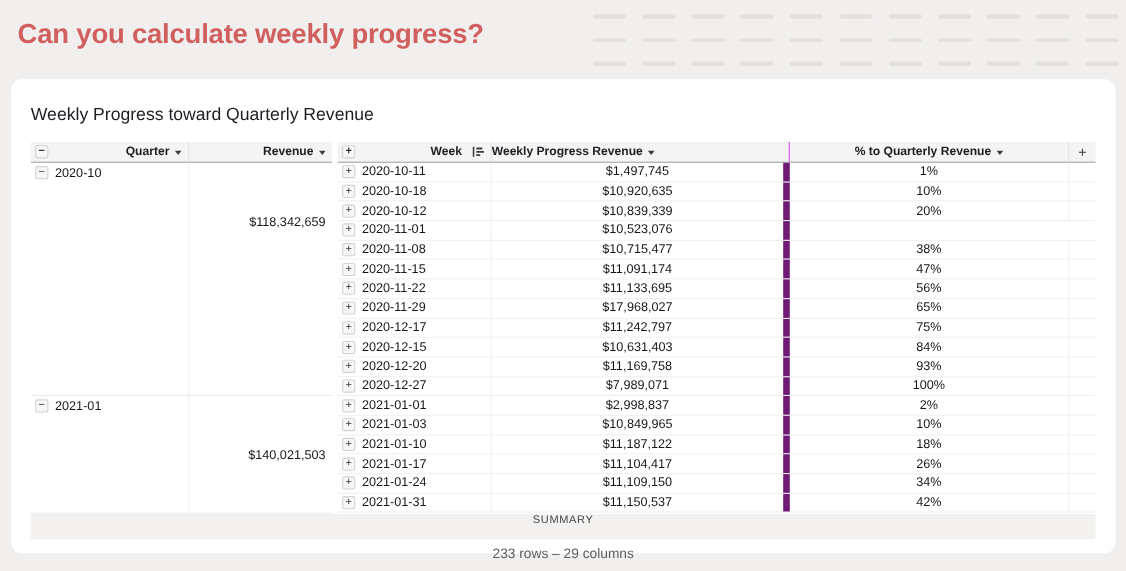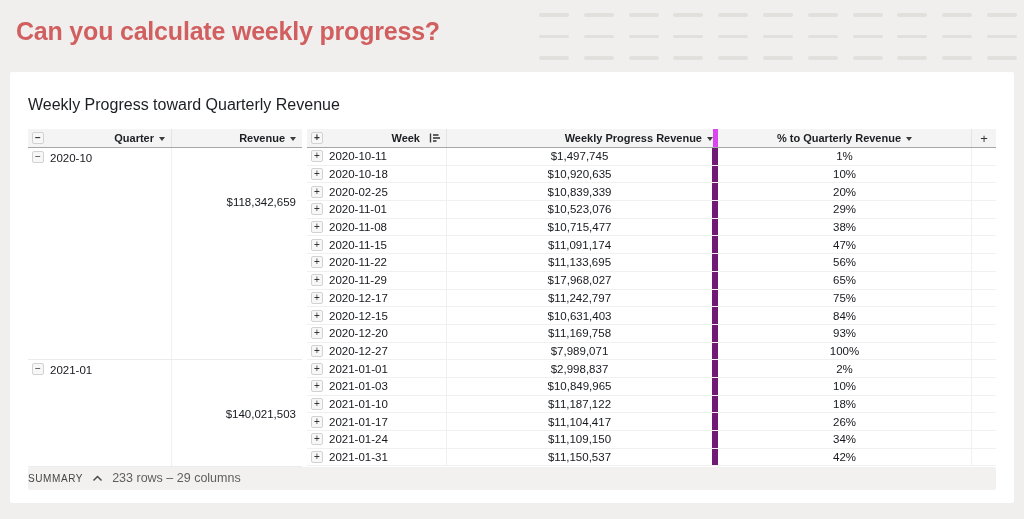--- a/index.html
+++ b/index.html
@@ -22,42 +22,42 @@
   .skeleton {
     position:absolute; right:7px; top:13px; width:478px;
     display:flex; flex-direction:column; gap:18px;
   }
   .skeleton-row { display:flex; justify-content:space-between; }
   .dash { width:30px; height:3.5px; border-radius:2px; background:#e2e0dd; }
 
   
   .card {
     position:absolute; left:10px; right:10px; top:72px; height:431px;
-    background:#ffffff; border-radius:2px;
+    background:#ffffff; border-radius:10px;
     padding:24px 18px 10px 18px;
   }
   .card-title { font-size:16px; font-weight:400; color:#1b1e23; margin-bottom:15px; }
 
   
   .dtable { display:flex; gap:5px; font-size:11.5px; font-variant-numeric:tabular-nums; }
   .panel { background:#fff; }
   .panel-left  { width:274px; flex:none; }
   .panel-right { flex:1; min-width:0; }
 
   .thead {
     display:flex; height:19px; background:#f4f4f4;
     border-bottom:1px solid #a6a6a6;
     font-size:11px; font-weight:700; color:#1b1e23;
     align-items:center;
   }
   .th { display:flex; align-items:center; height:100%; }
   .th-quarter { width:144px; border-right:1px solid #e4e4e4; padding:0 6px 0 4px; justify-content:space-between; }
   .th-revenue { flex:1; padding:0 6px; justify-content:flex-end; }
   .th-week    { width:140px; border-right:1px solid #e4e4e4; padding:0 5px 0 4px; justify-content:space-between; }
-  .th-wpr     { width:271px; border-right:5px solid #d946ef; justify-content:flex-end; }
+  .th-wpr     { width:271px; border-right:1px solid #d946ef; justify-content:flex-start; }
   .th-pct     { flex:1; border-right:1px solid #e4e4e4; justify-content:center; }
   .th-add     { width:24px; justify-content:center; font-weight:400; font-size:13px; color:#333; }
 
   .hlabel { display:inline-flex; align-items:center; gap:5px; }
 
   .caret {
     width:0; height:0; display:inline-block;
     border-left:3.5px solid transparent; border-right:3.5px solid transparent;
     border-top:4.5px solid #3c3c3c; margin-top:1px;
   }
@@ -82,21 +82,21 @@
   .wrow { display:flex; height:17.7px; border-bottom:1px solid #f0f0f0; }
   .wcell { display:flex; align-items:center; height:100%; }
   .c-week { width:140px; border-right:1px solid #f0f0f0; padding-left:4px; gap:6px; }
   .c-wpr  { width:271px; border-right:6px solid #701a75; justify-content:center; }
   .c-pct  { flex:1; border-right:1px solid #f0f0f0; justify-content:center; }
   .c-add  { width:24px; }
 
   
   .summary {
     margin-top:0px; height:23px; background:#f2f1ef; border-radius:2px;
-    display:flex; align-items:center; padding:0 0; gap:9px; cursor:pointer;
+    display:flex; align-items:center; padding:0 0; gap:9px; cursor:pointer;flex-direction:column;
   }
   .summary-label { font-size:10px; letter-spacing:0.6px; color:#454545; }
   .summary-info  { font-size:12.5px; color:#5f5f5f; }
   .sorticon { margin-left:4px; }
 </style>
 </head>
 <body>
 
 <div class="page-header">
   <h1 class="page-title" style="color: rgb(209, 95, 95);">Can you calculate weekly progress?</h1>
@@ -244,36 +244,35 @@
     <div class="wcell c-wpr">$10,920,635</div>
     <div class="wcell c-pct">10%</div>
     <div class="wcell c-add"></div>
   </div>
 
   <div class="wrow">
     <div class="wcell c-week">
       <span class="mini-box">
                 <span class="glyph">+</span>
               </span>
-      <span class="wk">2020-02-25</span>
+      <span class="wk">2020-10-12</span>
     </div>
     <div class="wcell c-wpr">$10,839,339</div>
     <div class="wcell c-pct">20%</div>
     <div class="wcell c-add"></div>
   </div>
 
   <div class="wrow">
     <div class="wcell c-week">
       <span class="mini-box">
                 <span class="glyph">+</span>
               </span>
       <span class="wk">2020-11-01</span>
     </div>
     <div class="wcell c-wpr">$10,523,076</div>
-    <div class="wcell c-pct">29%</div>
     <div class="wcell c-add"></div>
   </div>
 
   <div class="wrow">
     <div class="wcell c-week">
       <span class="mini-box">
                 <span class="glyph">+</span>
               </span>
       <span class="wk">2020-11-08</span>
     </div>

